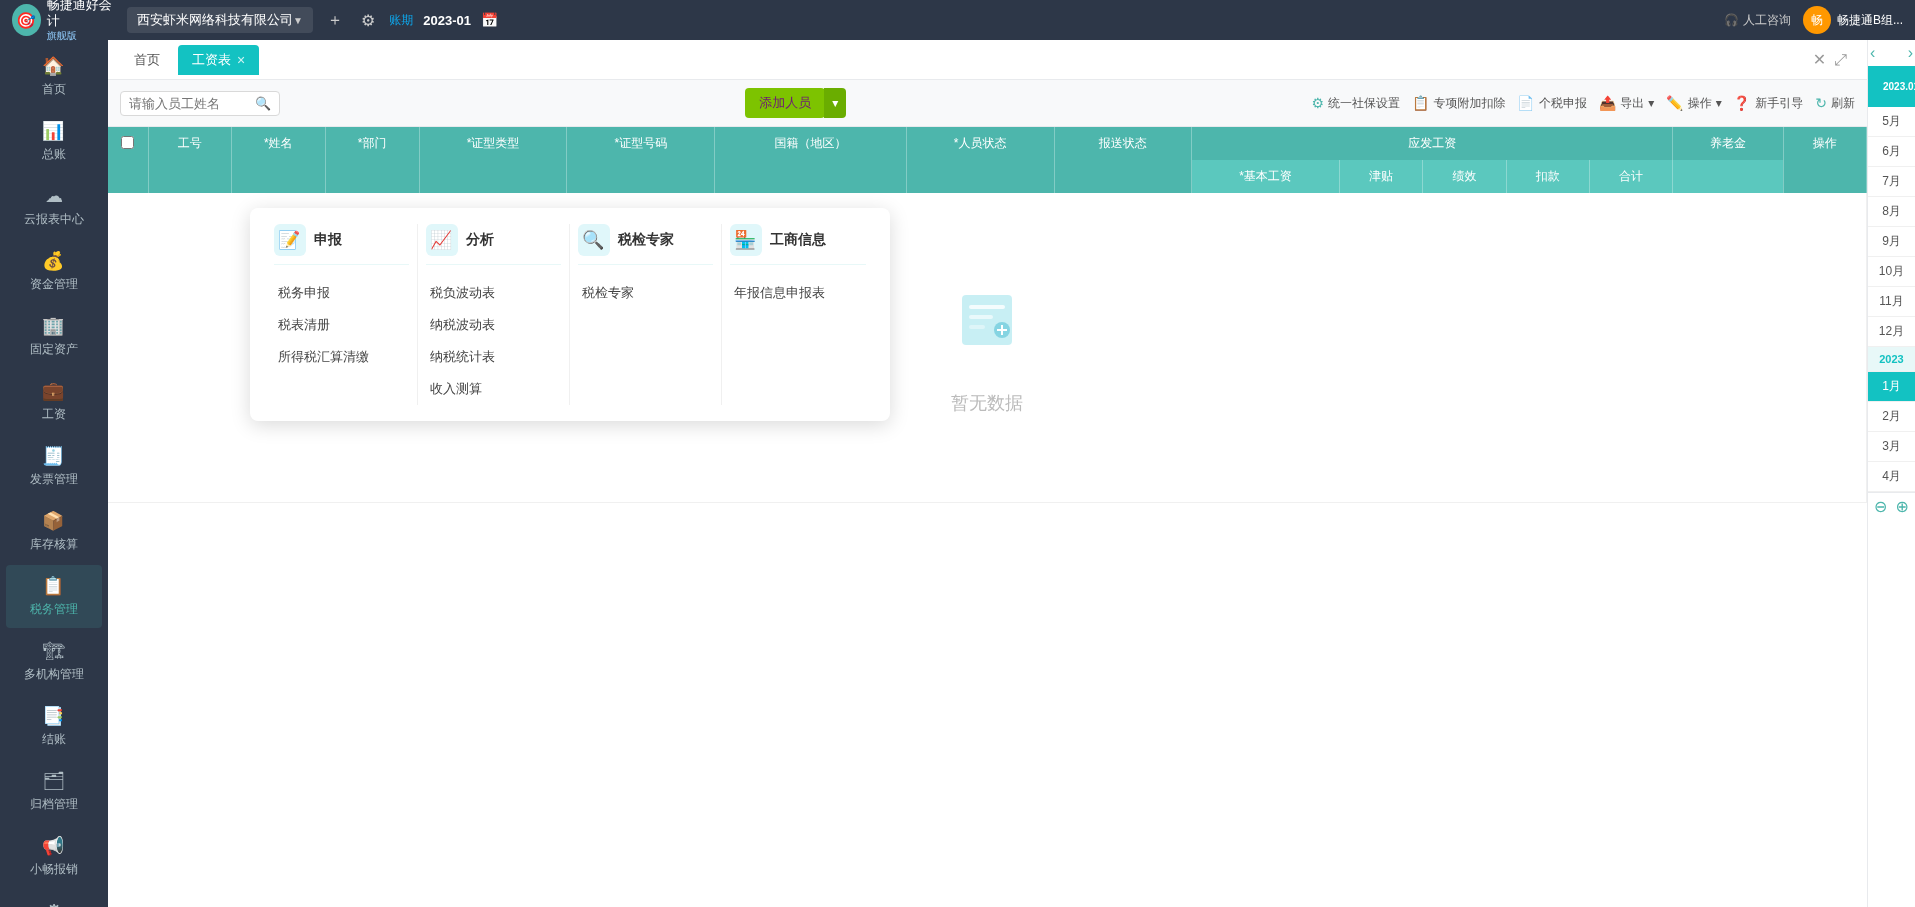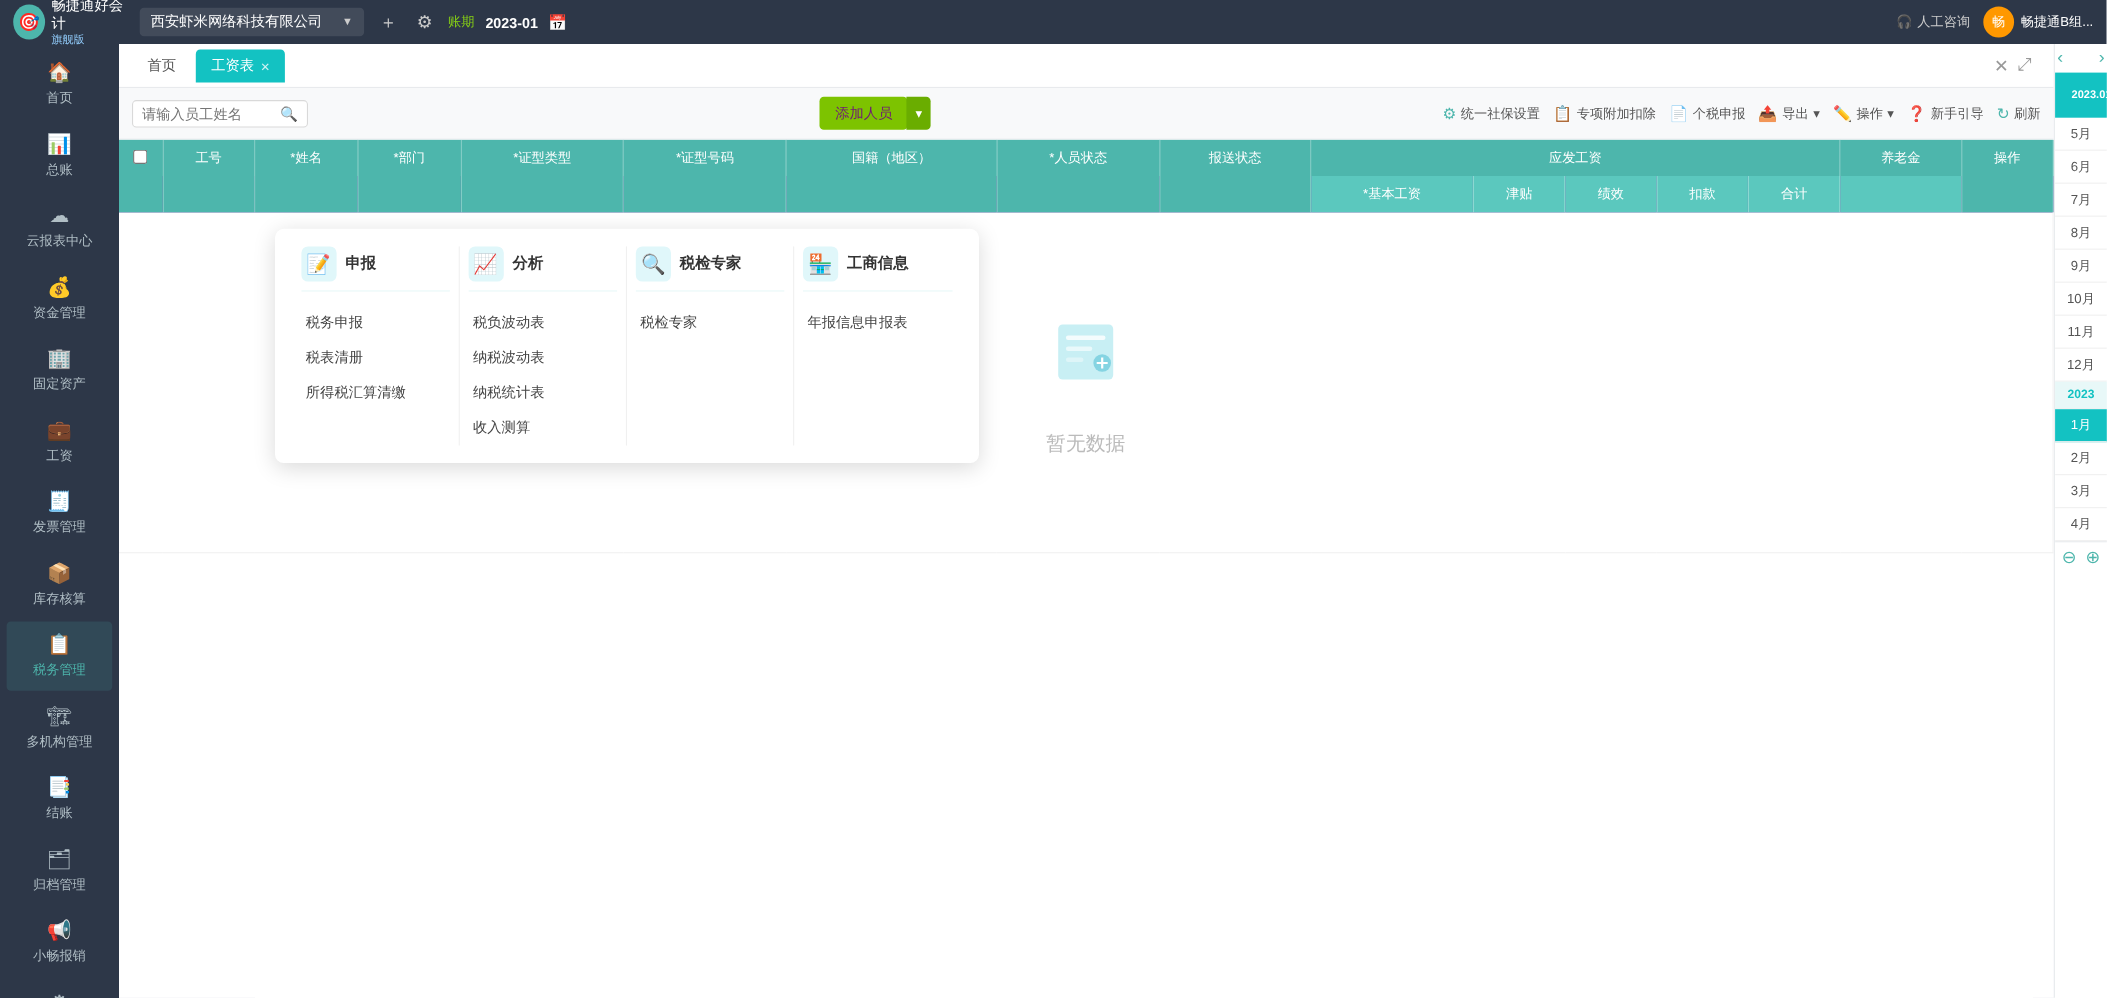--- a/index.html
+++ b/index.html
@@ -8,24 +8,24 @@
     
     .top-bar {
       display: flex; align-items: center; height: 40px;
       background: #2d3748; color: #fff; padding: 0 12px; gap: 10px;
       position: relative; z-index: 100;
     }
     .top-bar-logo { display: flex; align-items: center; gap: 6px; width: 105px; }
     .logo-icon { width: 32px; height: 32px; background: #4db6ac; border-radius: 50%; display: flex; align-items: center; justify-content: center; font-size: 16px; }
     .logo-text { font-size: 13px; color: #fff; line-height: 1.2; }
     .logo-sub { font-size: 10px; color: #90caf9; }
-    .company-selector { display: flex; align-items: center; gap: 18px; background: rgba(255,255,255,0.1); border-radius: 4px; padding: 4px 10px; cursor: pointer; }
+    .company-selector { display: flex; align-items: center; gap: 0; background: rgba(255,255,255,0.1); border-radius: 4px; padding: 4px 10px; cursor: pointer; }
     .chevron-down { font-size: 10px; color: #ccc; }
     .top-bar-btn { background: none; border: none; color: #ccc; cursor: pointer; font-size: 16px; padding: 4px; }
-    .period-label { color: #84cc16; font-size: 12px; }
+    .period-label { color: #0ea5e9; font-size: 12px; }
     .period-value { color: #fff; font-size: 13px; font-weight: bold; }
     .cal-icon { color: #4db6ac; cursor: pointer; font-size: 14px; }
     .top-right { margin-left: auto; display: flex; align-items: center; gap: 12px; }
     .service-btn { display: flex; align-items: center; gap: 4px; color: #ccc; font-size: 12px; cursor: pointer; }
     .user-info { display: flex; align-items: center; gap: 6px; cursor: pointer; }
     .user-avatar { width: 28px; height: 28px; border-radius: 50%; background: #ff9800; display: flex; align-items: center; justify-content: center; font-size: 12px; color: #fff; }
     .user-name { color: #fff; font-size: 12px; }
 
     
     .main-layout { display: flex; height: calc(907px - 40px); }

